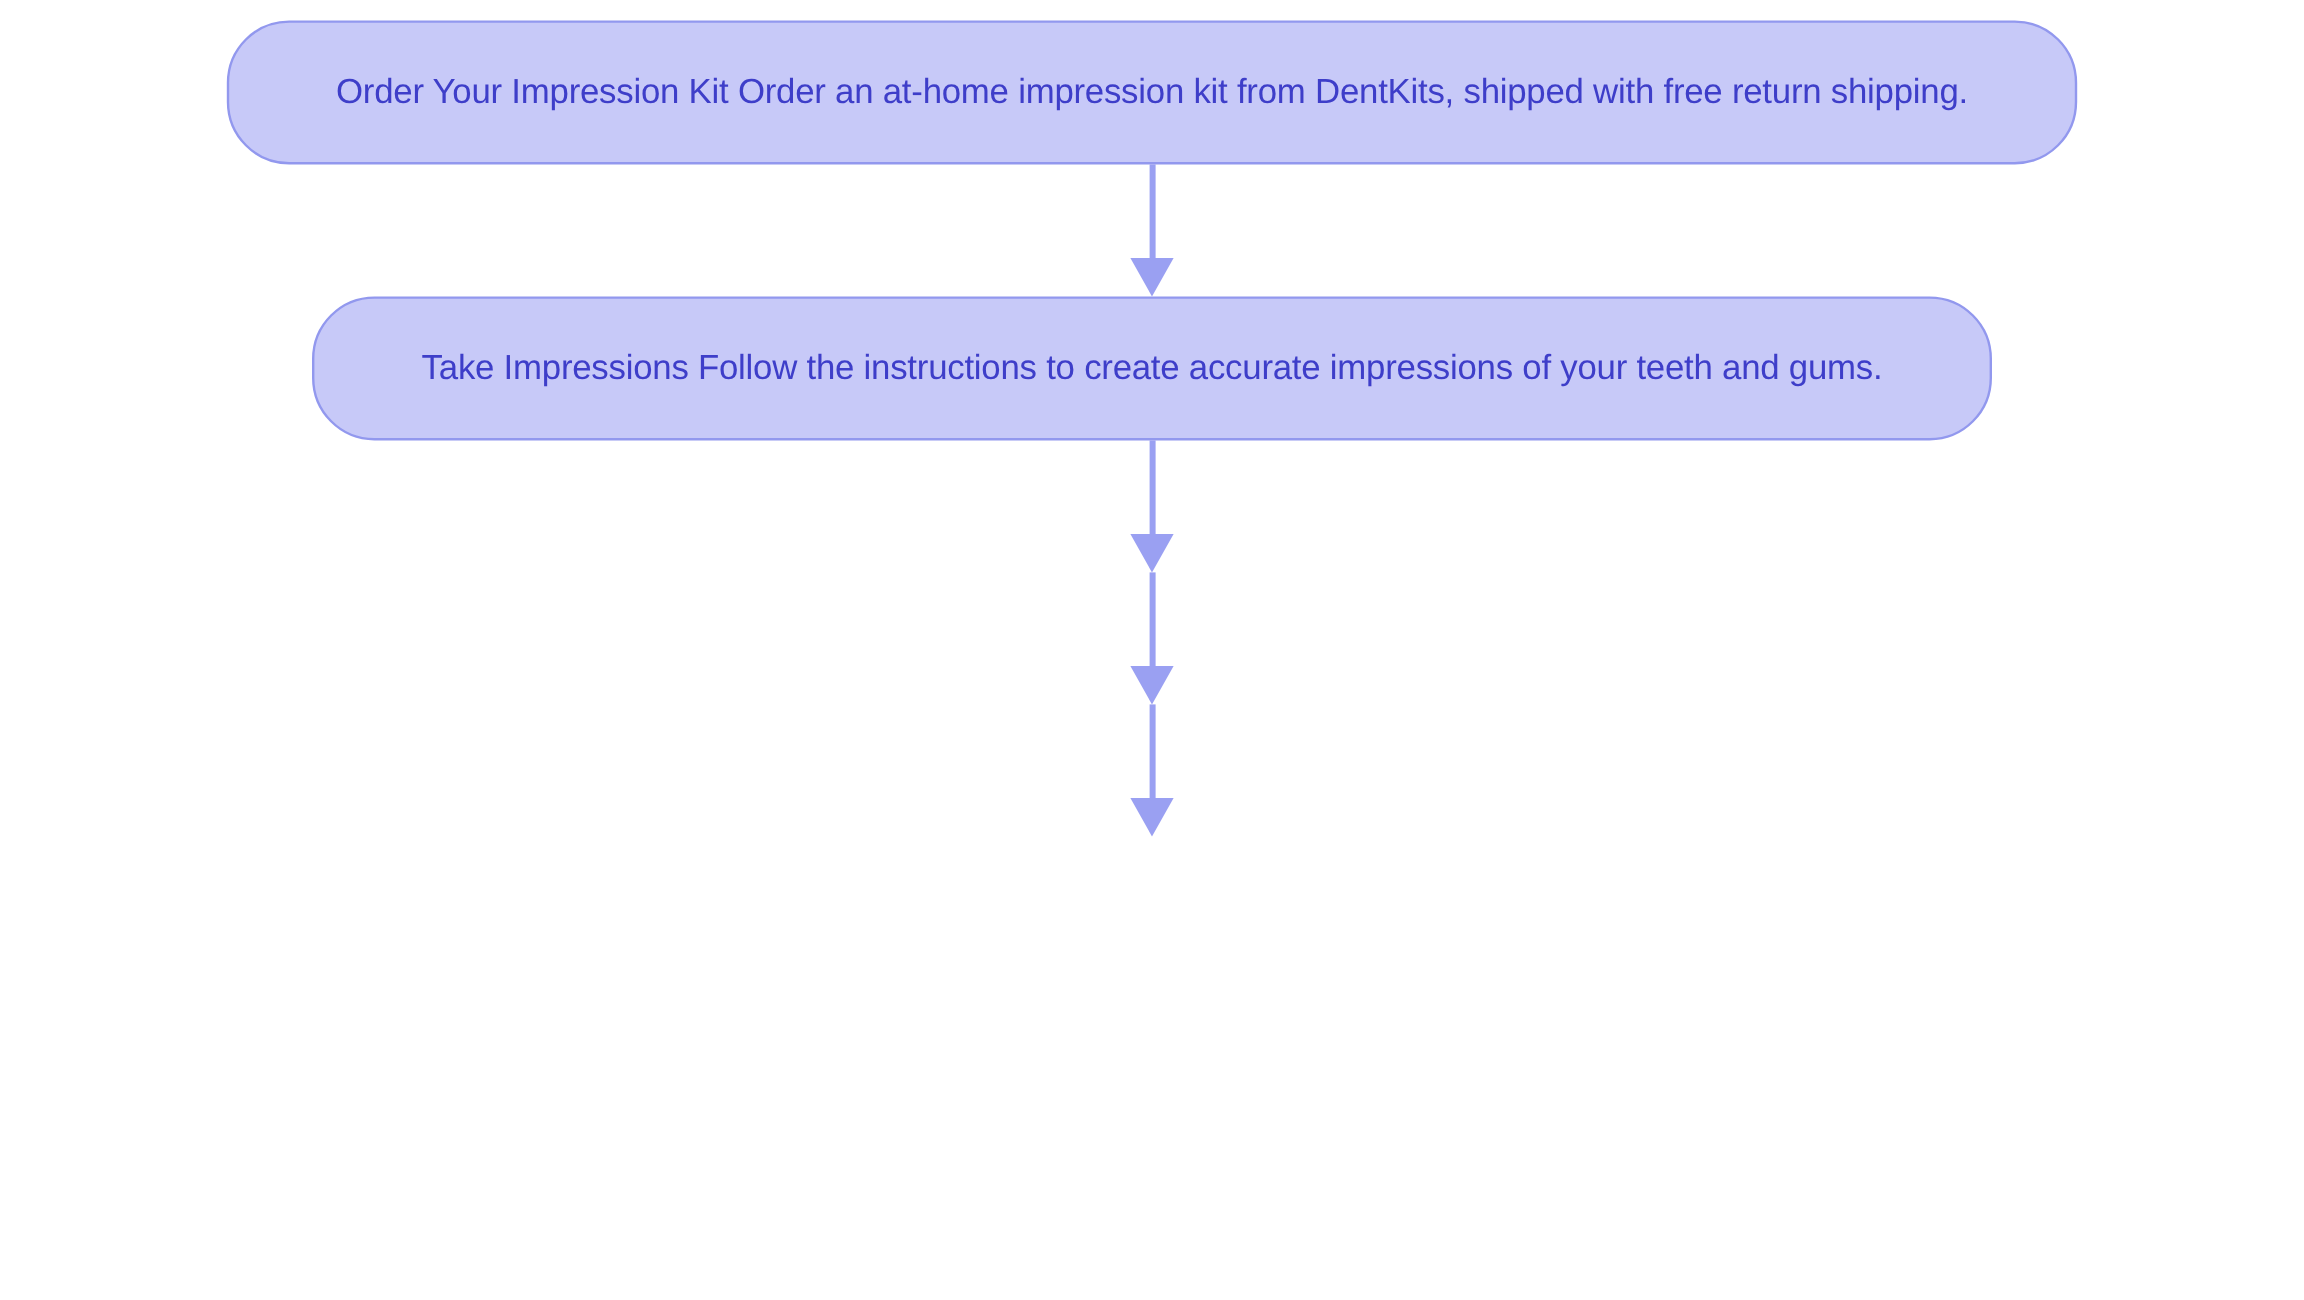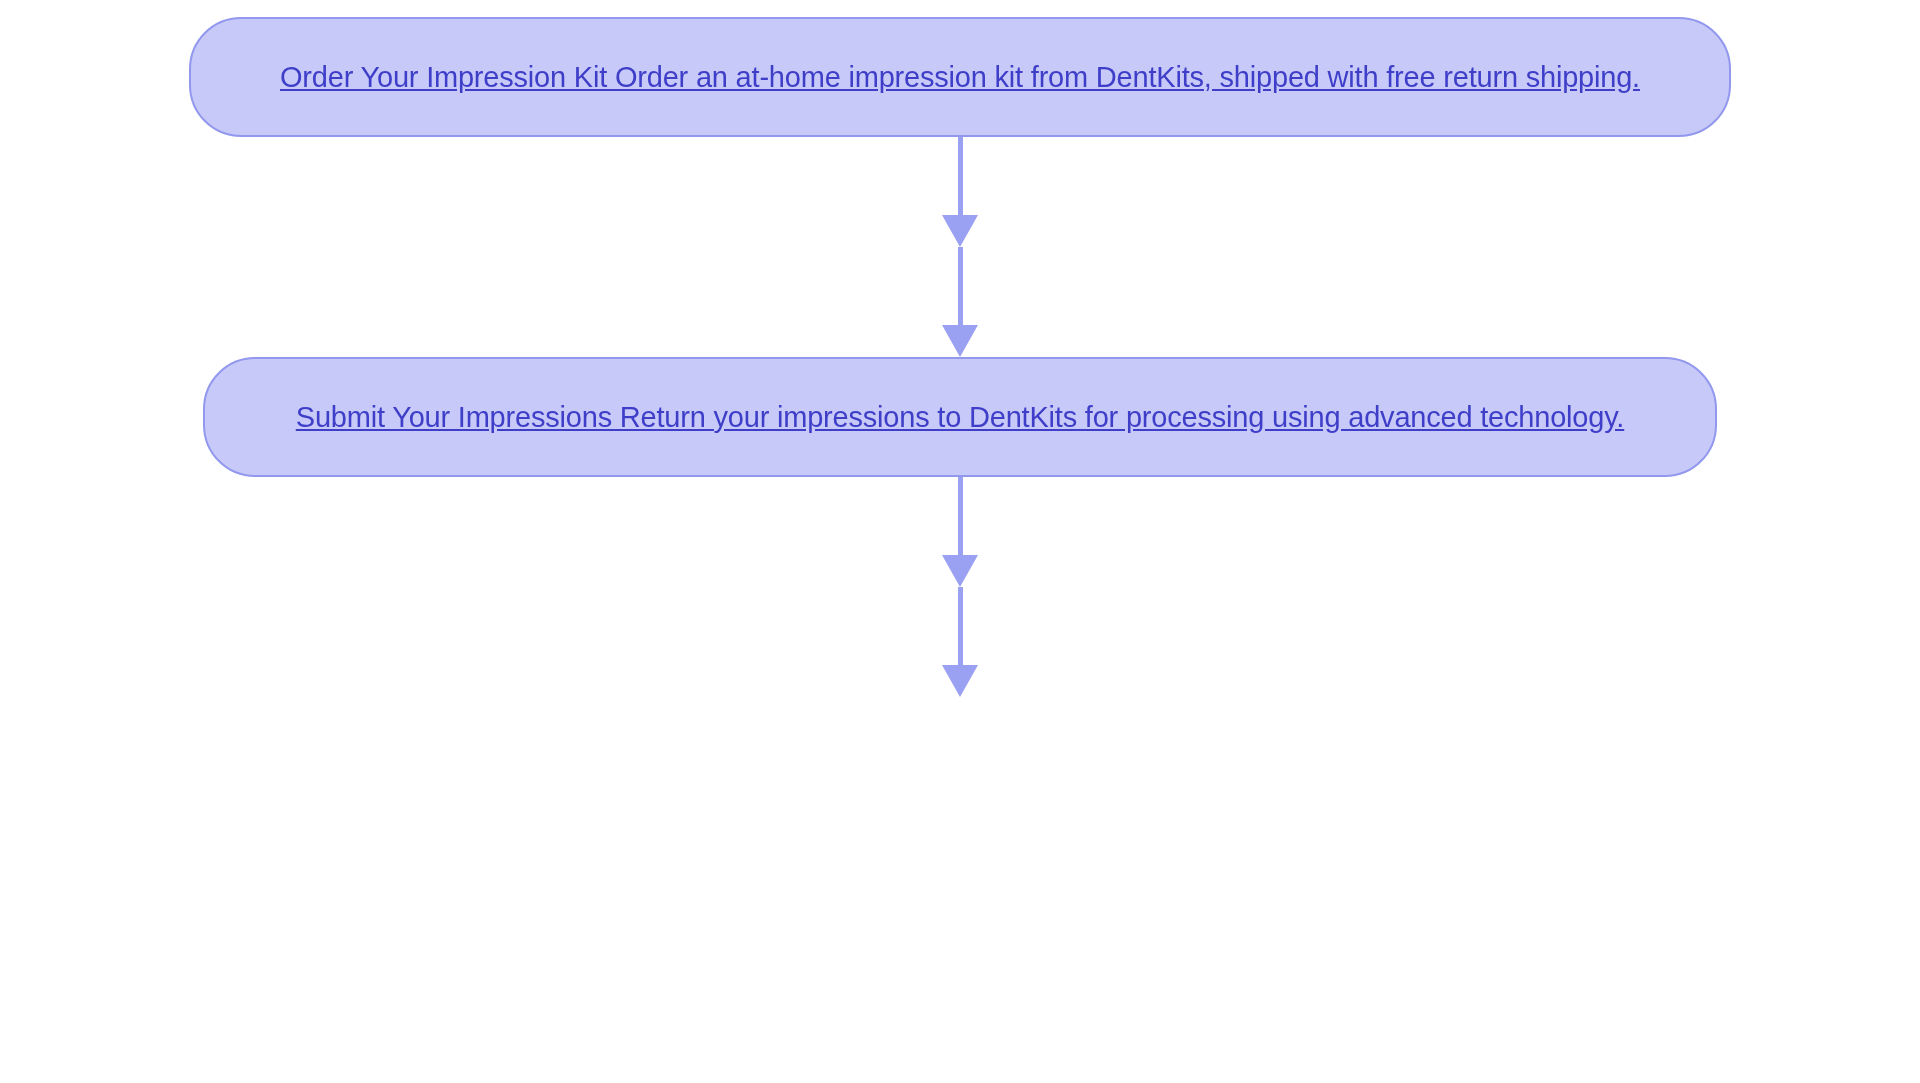--- a/index.html
+++ b/index.html
@@ -36,21 +36,20 @@
     align-items: center;
     justify-content: center;
     flex-shrink: 0;
   }
   .node-label {
     color: var(--node-text);
     font-size: 29px;
     letter-spacing: -0.2px;
     white-space: nowrap;
     text-align: center;
-    text-decoration: underline;
   }
   .node-1 { width: 1542px; }
   .node-2 { width: 1400px; }
   .node-3 { width: 1514px; }
   .node-4 { width: 1192px; }
   .node-5 { width: 1456px; }
   .arrow {
     height: 110px;
     display: flex;
     flex-direction: column;
@@ -78,29 +77,29 @@
 
   <div class="node node-1">
     <span class="node-label">Order Your Impression Kit Order an at-home impression kit from DentKits, shipped with free return shipping.</span>
   </div>
 
   <div class="arrow">
     <div class="arrow-line"></div>
     <div class="arrow-head"></div>
   </div>
 
+  <div class="node node-2">
+    <span class="node-label">Take Impressions Follow the instructions to create accurate impressions of your teeth and gums.</span>
+  </div>
 
   <div class="arrow">
     <div class="arrow-line"></div>
     <div class="arrow-head"></div>
   </div>
 
-  <div class="node node-3">
-    <span class="node-label">Submit Your Impressions Return your impressions to DentKits for processing using advanced technology.</span>
-  </div>
 
   <div class="arrow">
     <div class="arrow-line"></div>
     <div class="arrow-head"></div>
   </div>
 
 
   <div class="arrow">
     <div class="arrow-line"></div>
     <div class="arrow-head"></div>

